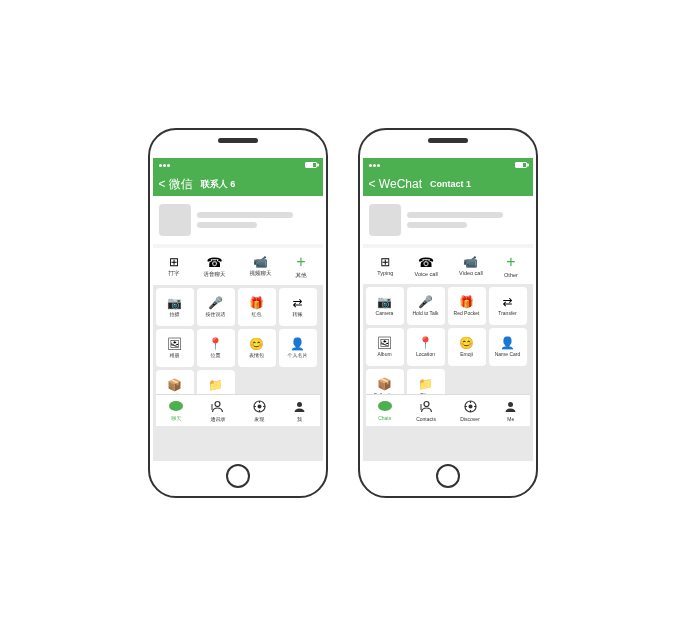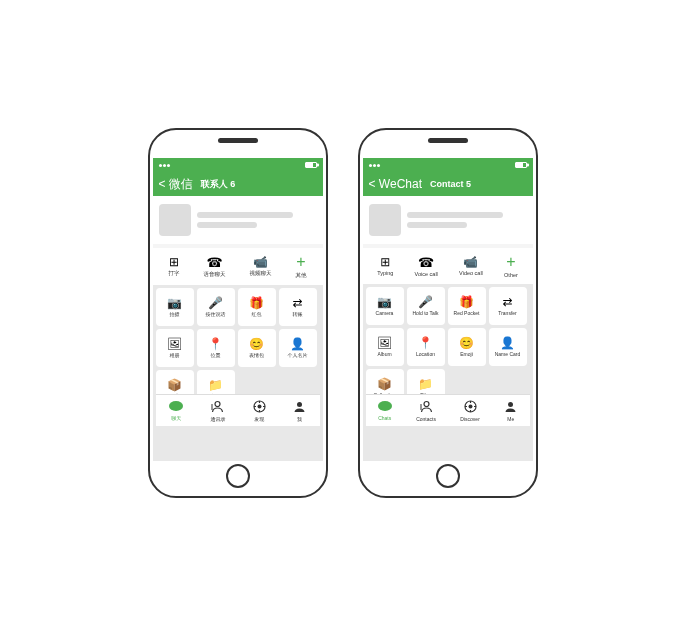--- a/index.html
+++ b/index.html
@@ -418,21 +418,21 @@
       <span style="width:3px;height:3px;background:#fff;border-radius:50%;display:block;"></span>
       <span style="width:3px;height:3px;background:#fff;border-radius:50%;display:block;"></span>
     </span>
     <span style="width:12px;height:6px;border:1px solid #fff;border-radius:1px;position:relative;">
       <span style="width:70%;height:100%;background:#fff;display:block;"></span>
       <span style="position:absolute;right:-3px;top:50%;transform:translateY(-50%);width:2px;height:3px;background:#fff;border-radius:0 1px 1px 0;"></span>
     </span>
   </div>
           <div class="nav-bar">
             <span class="nav-back">&lt; WeChat</span>
-            <span class="nav-title">Contact 5</span>
+            <span class="nav-title">Contact 1</span>
           </div>
           <div class="profile-section">
     <div class="avatar-placeholder"></div>
     <div class="profile-lines">
       <div class="profile-line long"></div>
       <div class="profile-line short"></div>
     </div>
   </div>
           <div class="quick-actions">
             <div class="quick-action-item">

